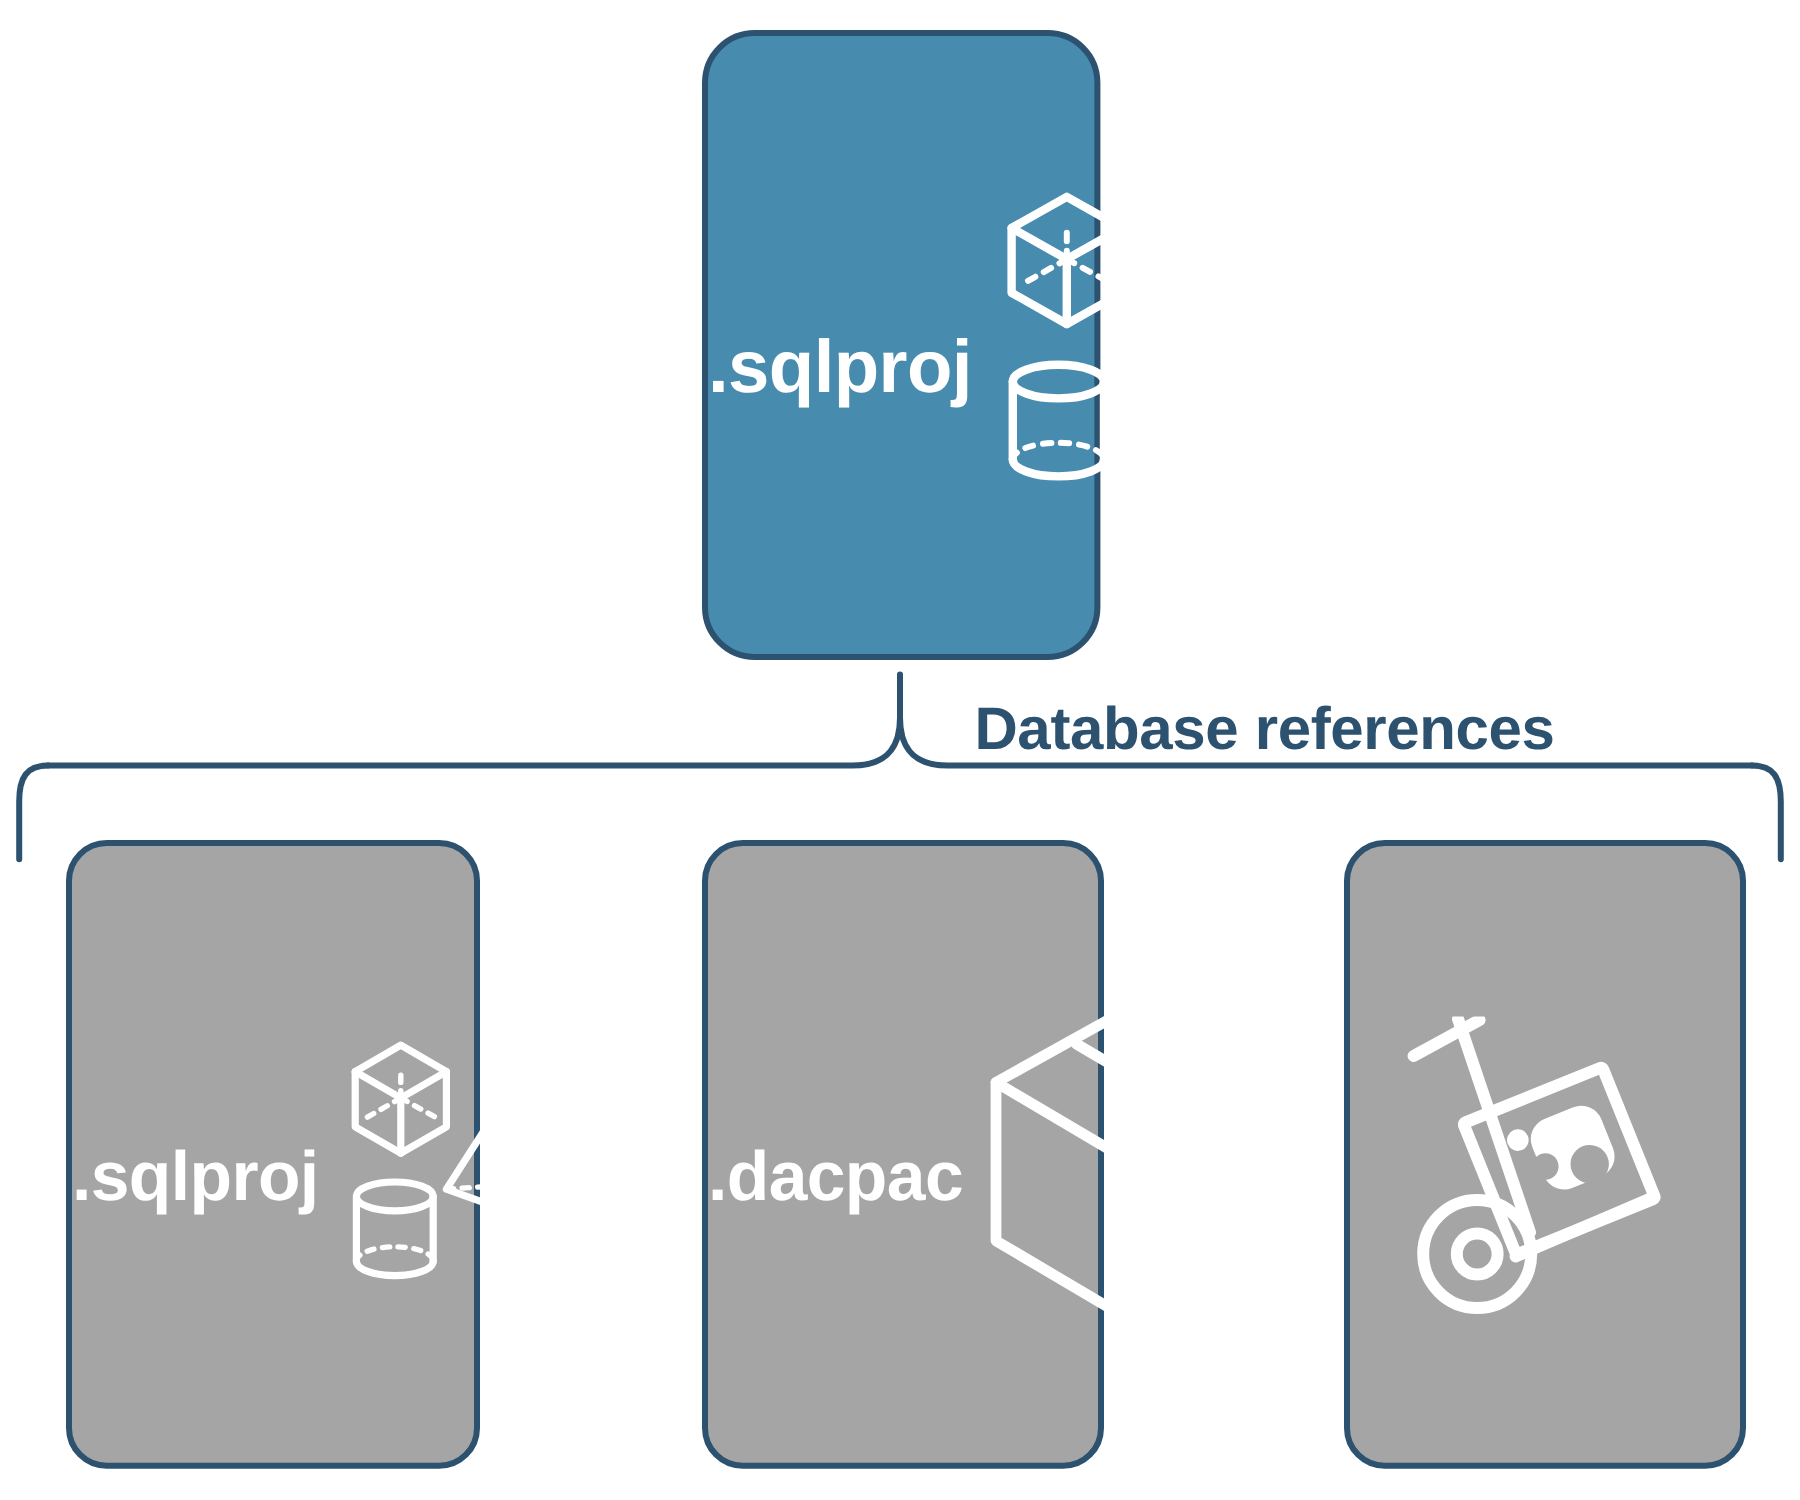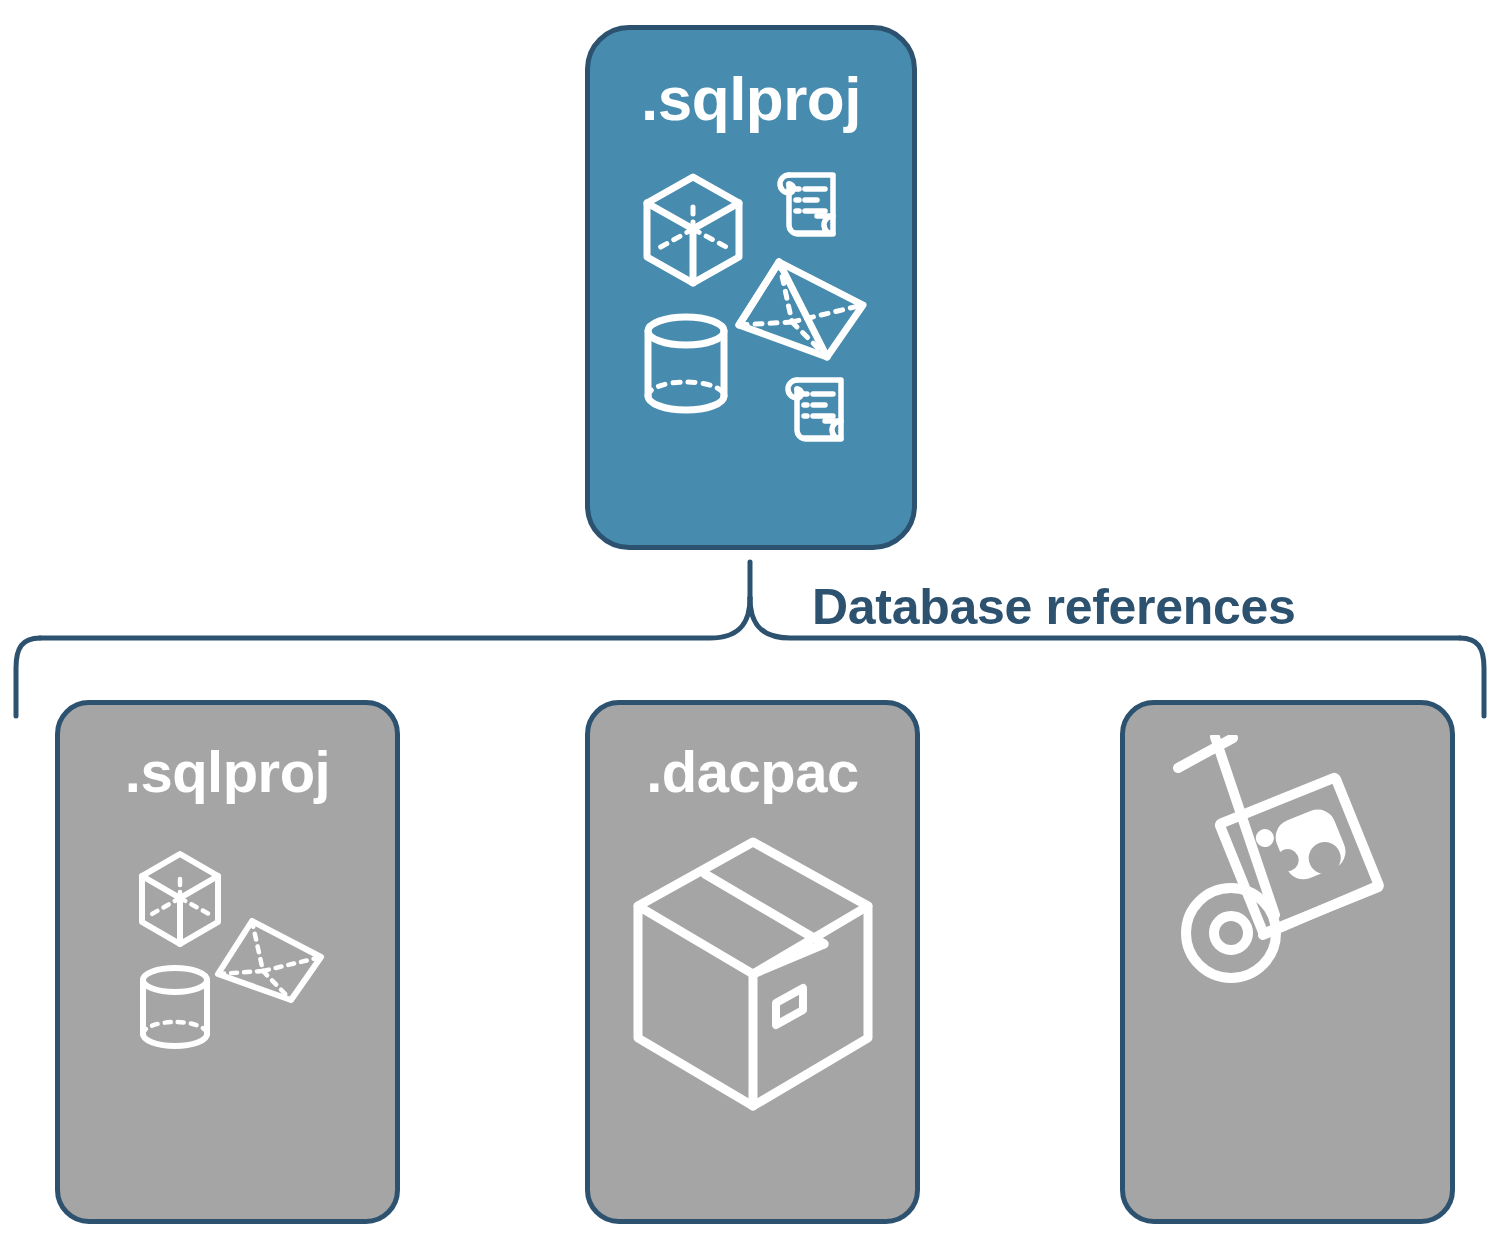--- a/index.html
+++ b/index.html
@@ -22,40 +22,40 @@
     height: 1250px;
   }
 
   
   .card {
     position: absolute;
     box-sizing: border-box;
     border: 5px solid #2c5270;
     border-radius: 34px;
     display: flex;
-    flex-direction: column;
+    flex-direction: row;
     align-items: center;
     gap: 17px;
   }
 
   .card.primary {
     background: #478bae;
     left: 585px;
     top: 25px;
     width: 332px;
     height: 525px;
     border-radius: 44px;
   }
 
   .card.secondary {
     background: #a5a5a5;
   }
 
   .card-sqlproj-ref { left: 55px;   top: 700px; width: 345px; height: 524px; }
-  .card-dacpac      { left: 585px;  top: 700px; width: 335px; height: 524px; justify-content: center; }
+  .card-dacpac      { left: 585px;  top: 700px; width: 335px; height: 524px; }
   .card-nupkg       { left: 1120px; top: 700px; width: 335px; height: 524px; }
 
   .card-title {
     color: #ffffff;
     font-weight: bold;
     letter-spacing: -0.5px;
     line-height: 1;
     white-space: nowrap;
     user-select: none;
   }

